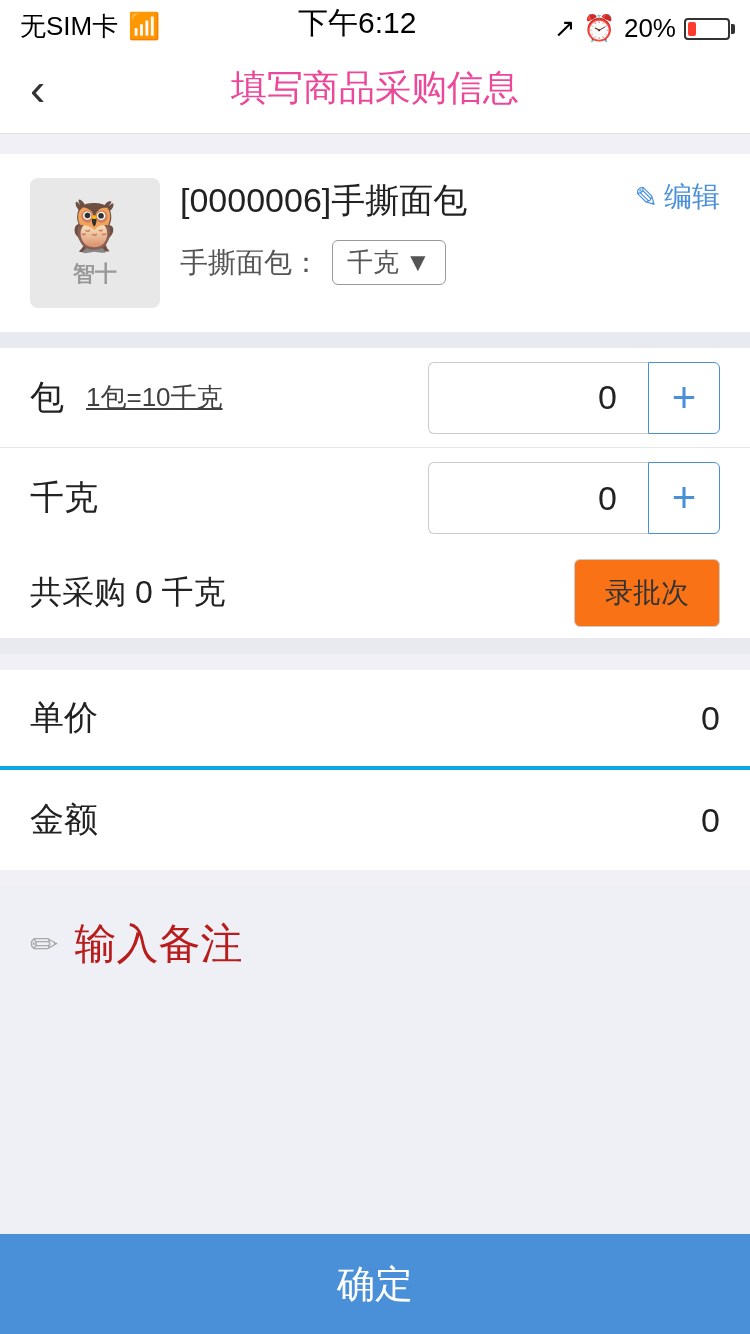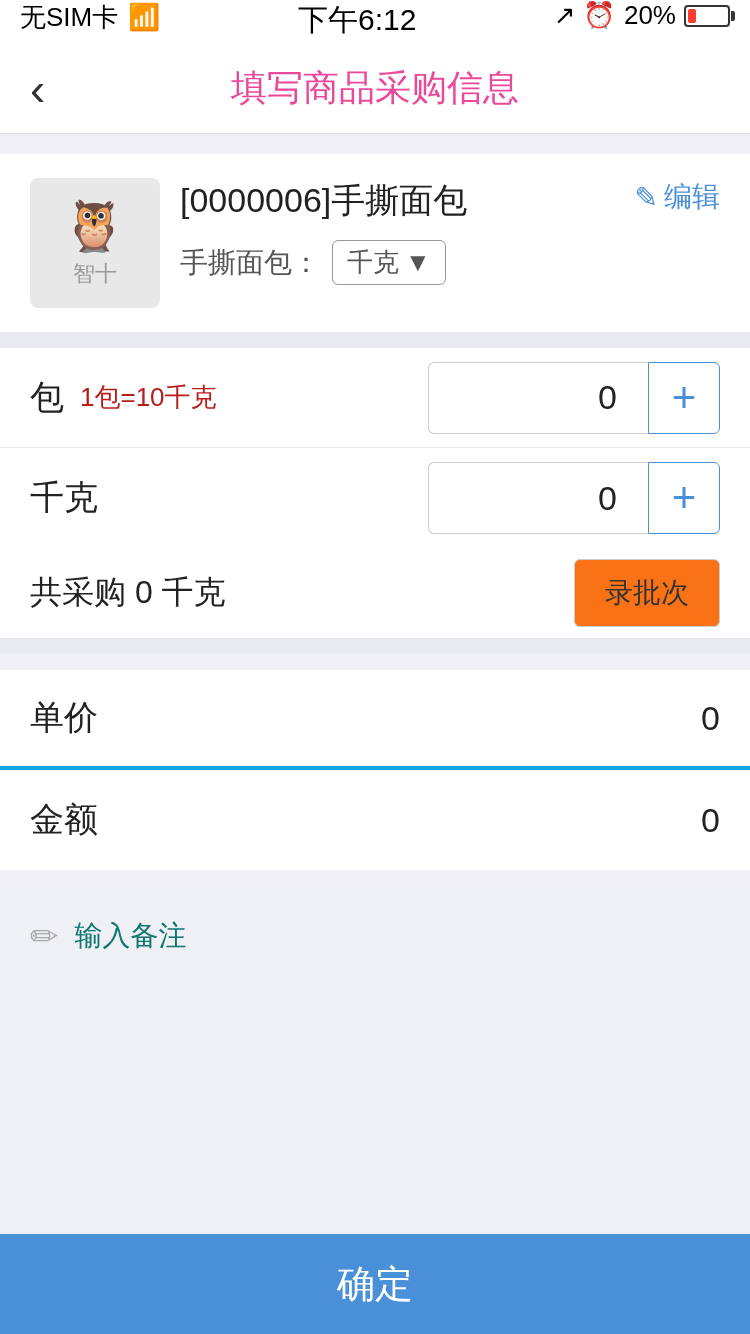--- a/index.html
+++ b/index.html
@@ -11,21 +11,21 @@
       background: #f0f0f5;
       font-size: 32px;
     }
 
     
     .status-bar {
       width: 750px;
       height: 44px;
       background: #fff;
       display: flex;
-      align-items: flex-start;
+      align-items: flex-end;
       justify-content: space-between;
       padding: 0 20px;
       font-size: 26px;
       color: #000;
     }
     .status-left { display: flex; align-items: center; gap: 10px; }
     .status-center { font-size: 30px; font-weight: 500; }
     .status-right { display: flex; align-items: center; gap: 8px; font-size: 26px; }
     .battery-icon {
       width: 46px; height: 22px;
@@ -101,20 +101,21 @@
       flex-shrink: 0;
     }
     .product-thumb-icon {
       font-size: 50px;
       color: #999;
     }
     .product-thumb-text {
       font-size: 22px;
       color: #999;
       margin-top: 4px;
+      font-weight: bold;
     }
     .product-info {
       flex: 1;
     }
     .product-name {
       font-size: 34px;
       color: #222;
       font-weight: 500;
       margin-bottom: 16px;
     }
@@ -179,22 +180,23 @@
     .input-row:last-child {
       border-bottom: none;
     }
     .input-label {
       font-size: 34px;
       color: #222;
       flex: 0 0 auto;
     }
     .input-sublabel {
       font-size: 26px;
-      color: #b91c1c;
-      margin-left: 16px;
+      color: #404040;
+      margin-left: 22px;
+      text-decoration: underline;
     }
     .input-spacer { flex: 1; }
     .qty-input-wrap {
       display: flex;
       align-items: center;
       gap: 0;
     }
     .qty-input {
       width: 220px;
       height: 72px;
@@ -279,22 +281,22 @@
       display: flex;
       align-items: center;
       gap: 16px;
       min-height: 90px;
     }
     .remark-icon {
       font-size: 34px;
       color: #aaa;
     }
     .remark-placeholder {
-      font-size: 28px;
-      color: #0f766e;
+      font-size: 42px;
+      color: #b91c1c;
       text-align: right;
     }
 
     
     .bottom-area {
       flex: 1;
       background: #eef0f5;
       min-height: 300px;
     }
 

